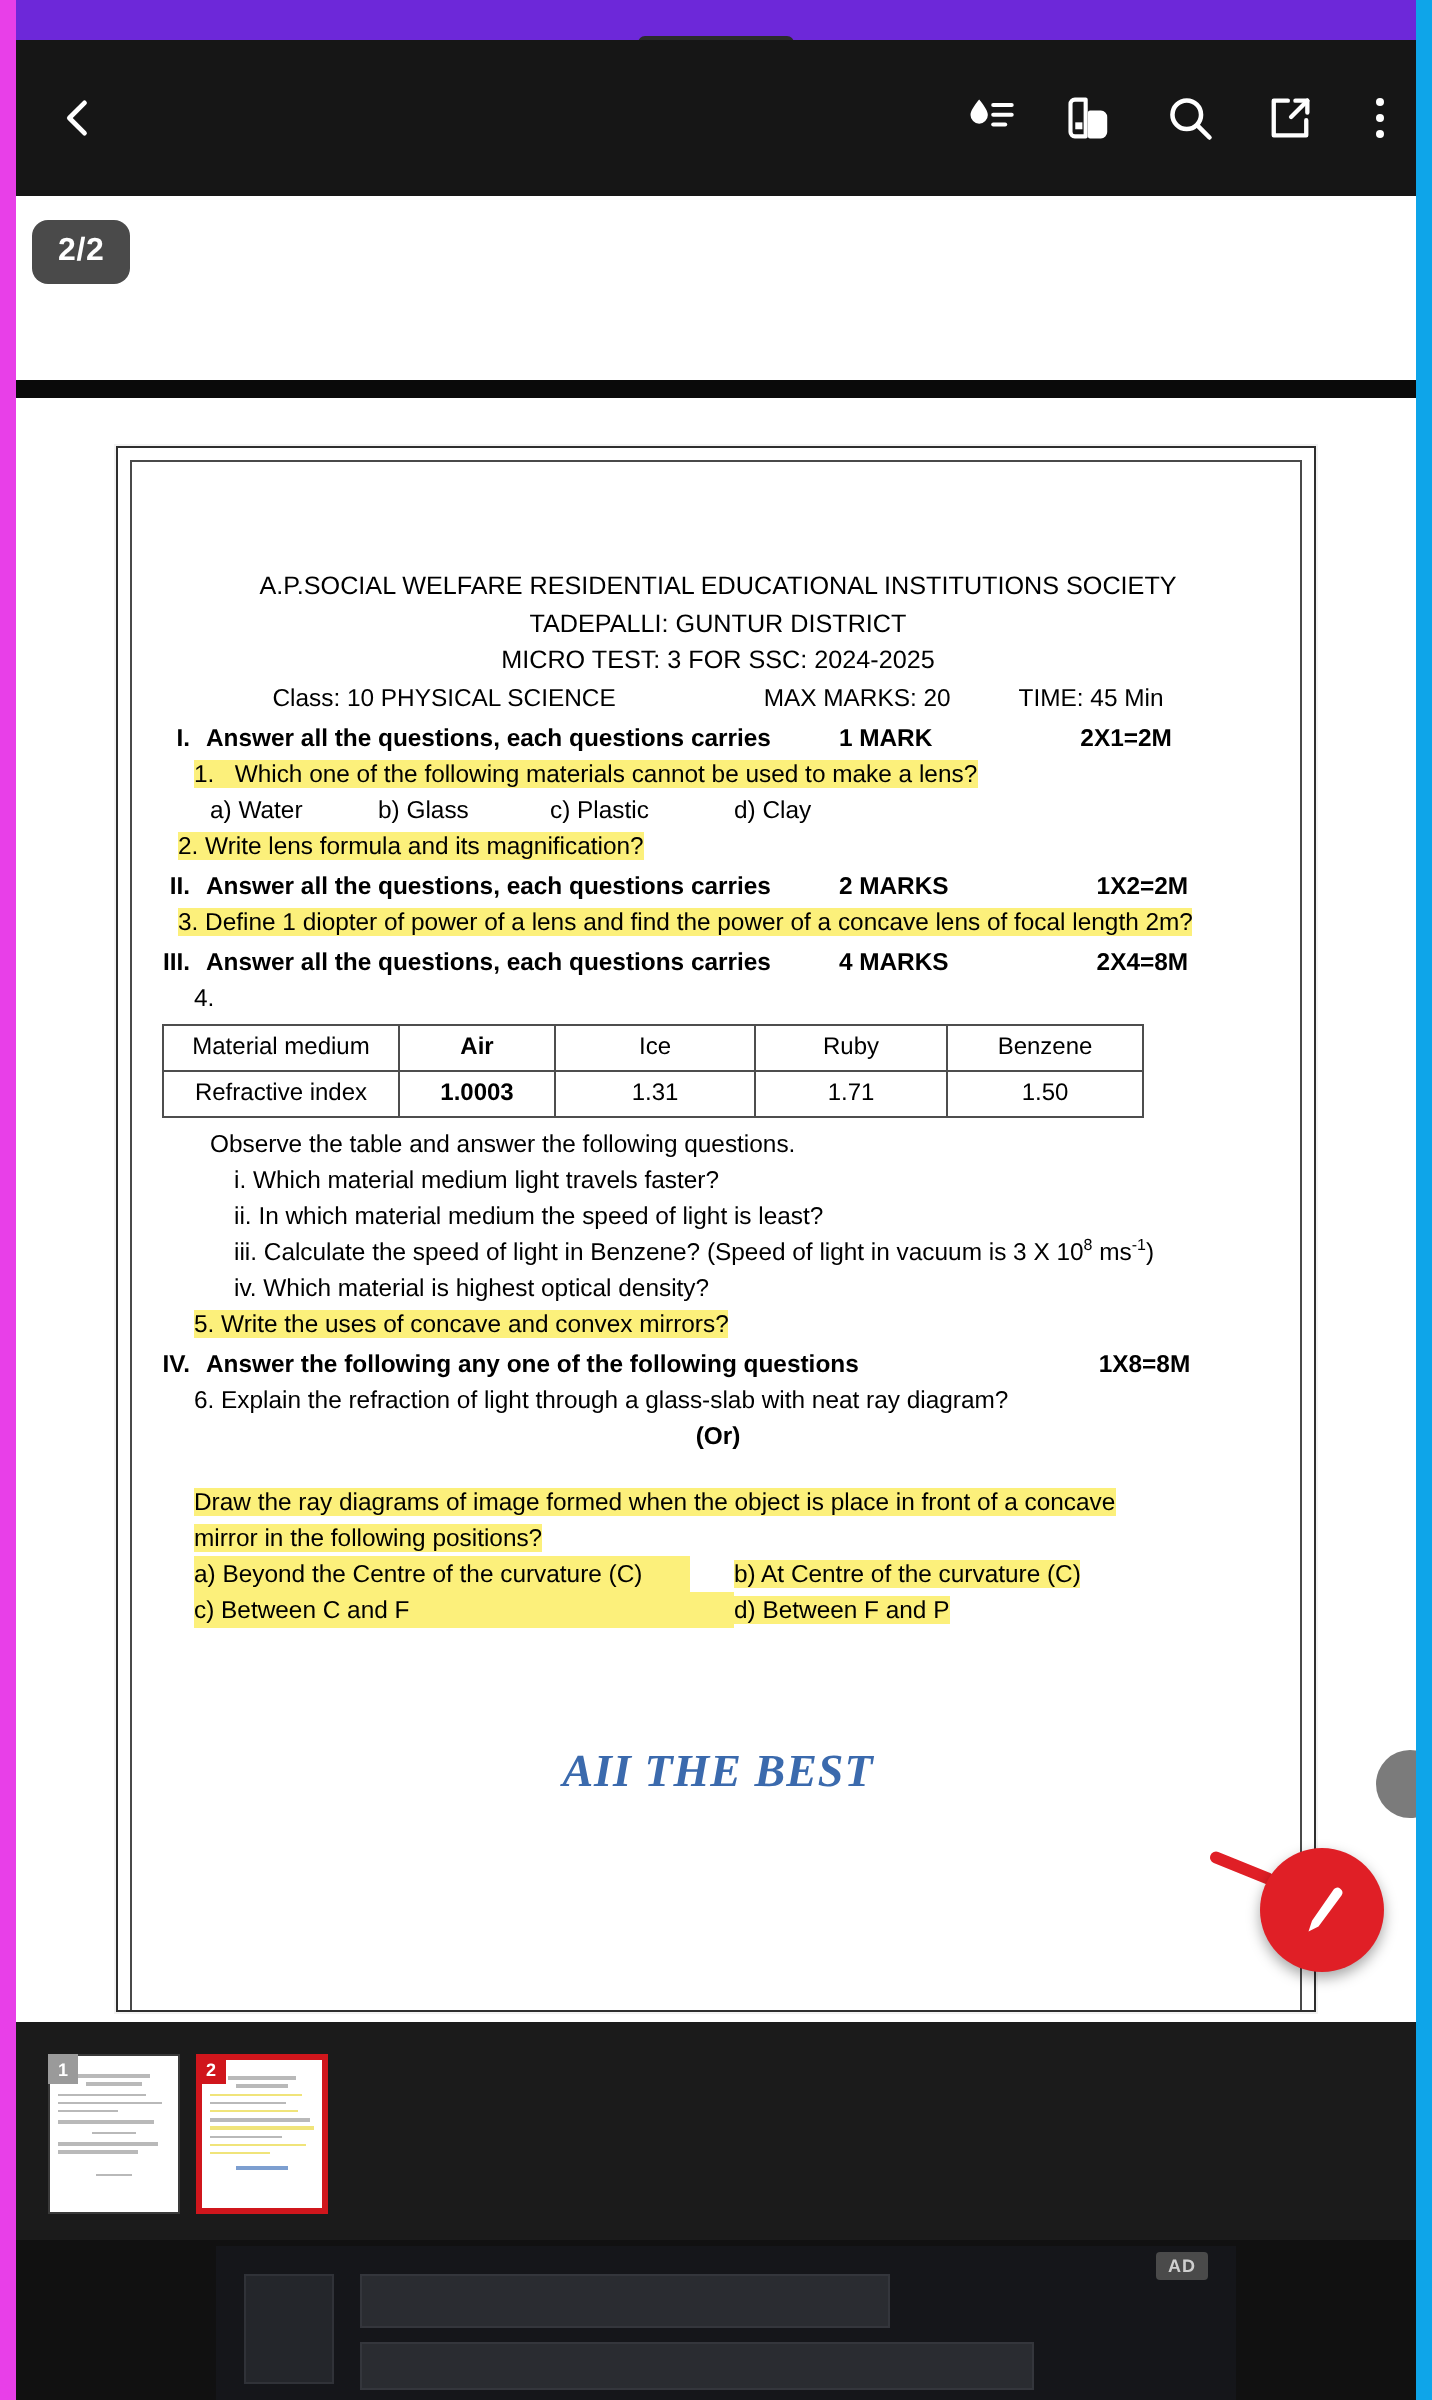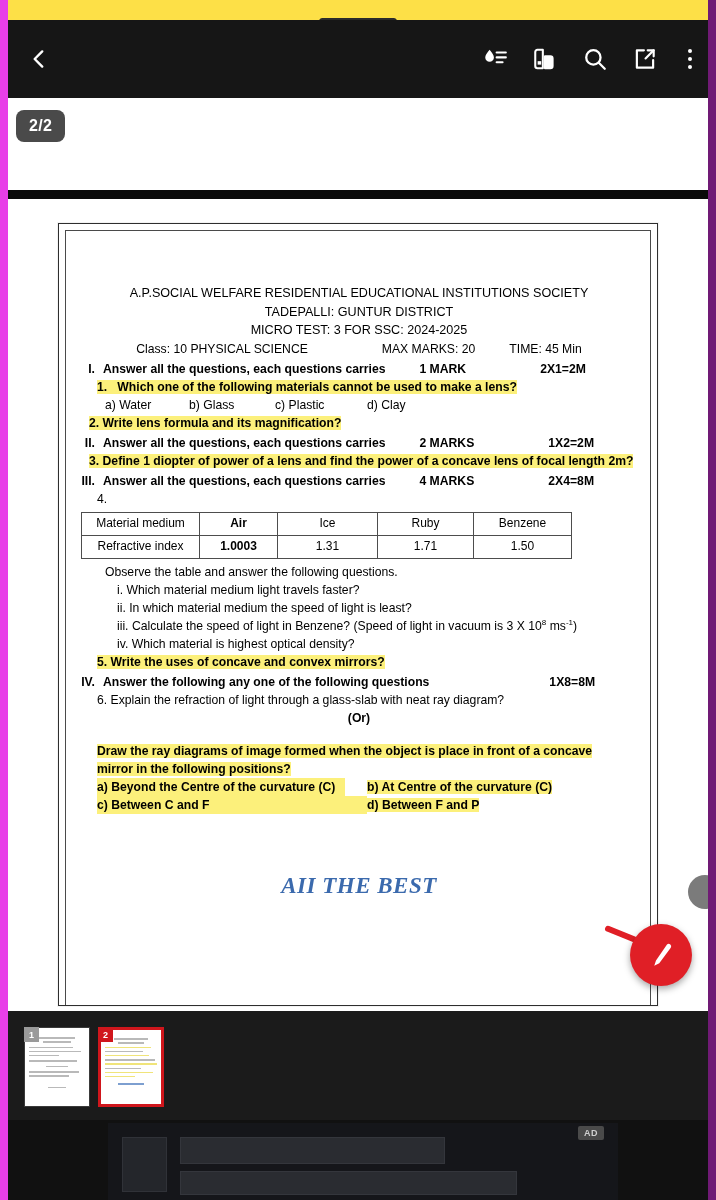--- a/index.html
+++ b/index.html
@@ -5,23 +5,23 @@
   * { box-sizing: border-box; margin: 0; padding: 0; }
   html, body {
     width: 716px; height: 1200px;
     background: #ffffff;
     font-family: "Liberation Sans", sans-serif;
     overflow: hidden;
   }
   #app {
     position: relative;
     width: 716px; height: 1200px;
-    background: #fde047;
+    background: #6d28d9;
     border-left: 8px solid #e83fe8;
-    border-right: 8px solid #701a75;
+    border-right: 8px solid #0ea5e9;
     overflow: hidden;
   }
 
   
   .topbar {
     position: absolute; left: 0; top: 20px; width: 700px; height: 78px;
     background: #161616;
     display: flex; align-items: center;
   }
   .statuspill {
@@ -71,21 +71,21 @@
     background: #fff;
     border: 1px solid #2e2e2e;
     box-shadow: 0 0 0 1px #f3f3f3;
   }
   .page-inner { position: absolute; left: 6px; top: 6px; right: 6px; bottom: 0; border: 1px solid #4a4a4a; border-bottom: none; }
   .doc {
     position: absolute; left: 0; top: 60px; width: 600px;
     color: #000; font-size: 12.2px; line-height: 1.48;
   }
   .ctr { text-align: center; }
-  .hl { background: #fcf07b; font-weight: bold; }
+  .hl { background: #fcf07b; }
   b, .b { font-weight: 700; }
 
   .line { padding: 0 18px; white-space: nowrap; }
   .ln-title { font-size: 12.6px; }
 
   .row-sec { display: flex; padding: 0 18px; margin-top: 2px; }
   .sec-num { width: 26px; font-weight: 700; text-align: right; padding-right: 8px; }
   .sec-txt { font-weight: 700; }
   .sp1 { display: inline-block; width: 34px; }
   .sp2 { display: inline-block; width: 74px; }

